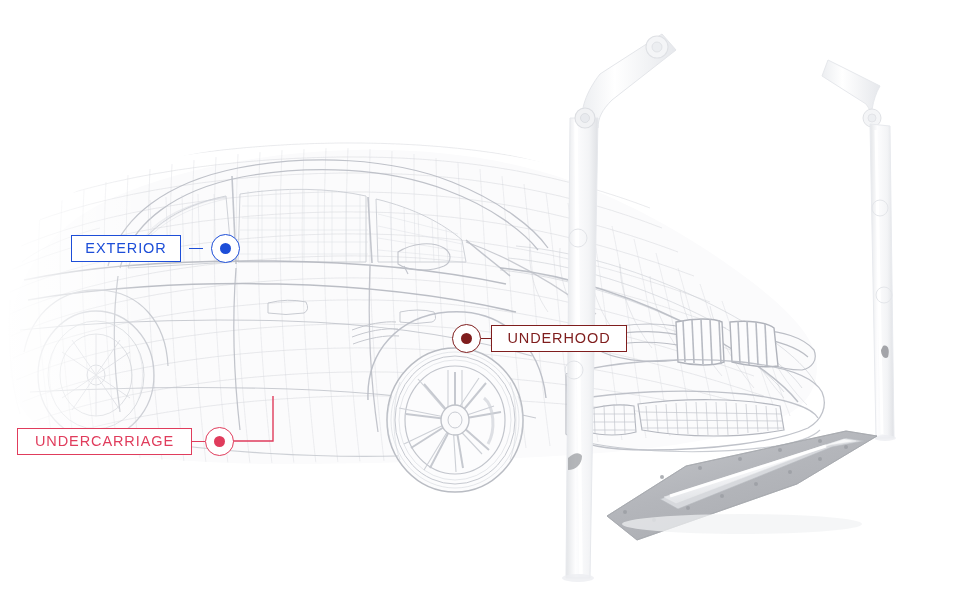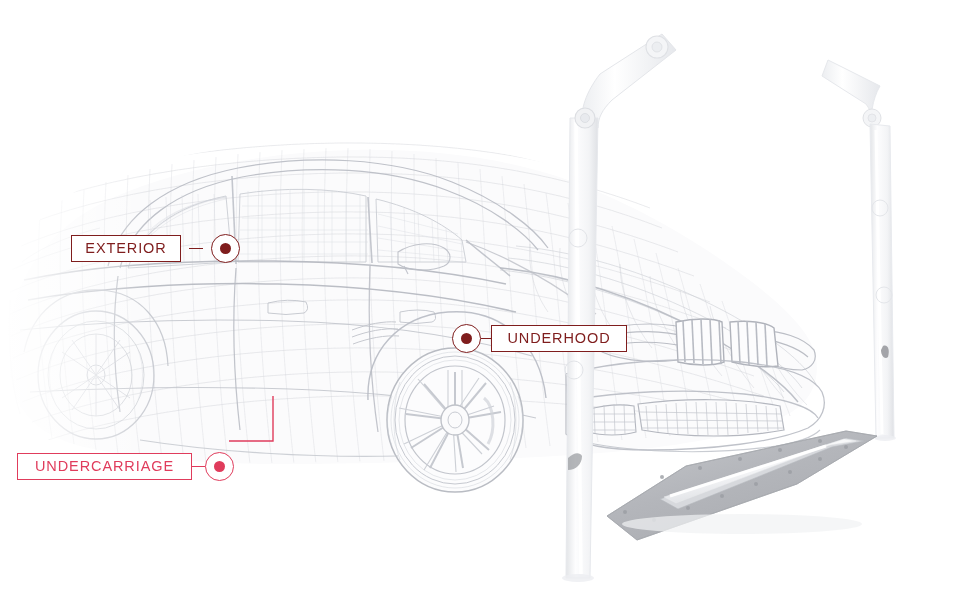--- a/index.html
+++ b/index.html
@@ -78,21 +78,21 @@
   }
   
   #callout-exterior { left: 71px; top: 234px; color: #22356b; }
   #callout-exterior .chip { width: 110px; }
   #callout-exterior .stem { width: 14px; }
   
   #callout-underhood { left: 452px; top: 324px; color: #f19100; }
   #callout-underhood .chip { width: 136px; }
   #callout-underhood .stem { width: 10px; }
   
-  #callout-undercarriage { left: 17px; top: 452px; color: #e03c5c; }
+  #callout-undercarriage { left: 17px; top: 427px; color: #e03c5c; }
   #callout-undercarriage .chip { width: 175px; }
   #callout-undercarriage .stem { width: 13px; }
 
   .leader {
     position: absolute;
     left: 0; top: 0;
     width: 959px; height: 603px;
     pointer-events: none;
   }
 </style>
@@ -531,21 +531,21 @@
     </g>
 
     <g class="leader">
 
       <polyline points="229,441 273,441 273,396" fill="none" stroke="#e03c5c" stroke-width="1.4"></polyline>
     </g>
 
     </g>
   </svg>
 
-  <div class="callout" id="callout-exterior" style="color: #7f1d1d; gap: 8px;">
+  <div class="callout" id="callout-exterior" style="color: #1d4ed8; gap: 8px;">
     <div class="chip">
       <span class="chip-text">EXTERIOR</span>
     </div>
     <div class="stem"></div>
     <div class="dot-wrap">
       <div class="dot-ring"></div>
       <div class="dot-core"></div>
     </div>
   </div>
 

